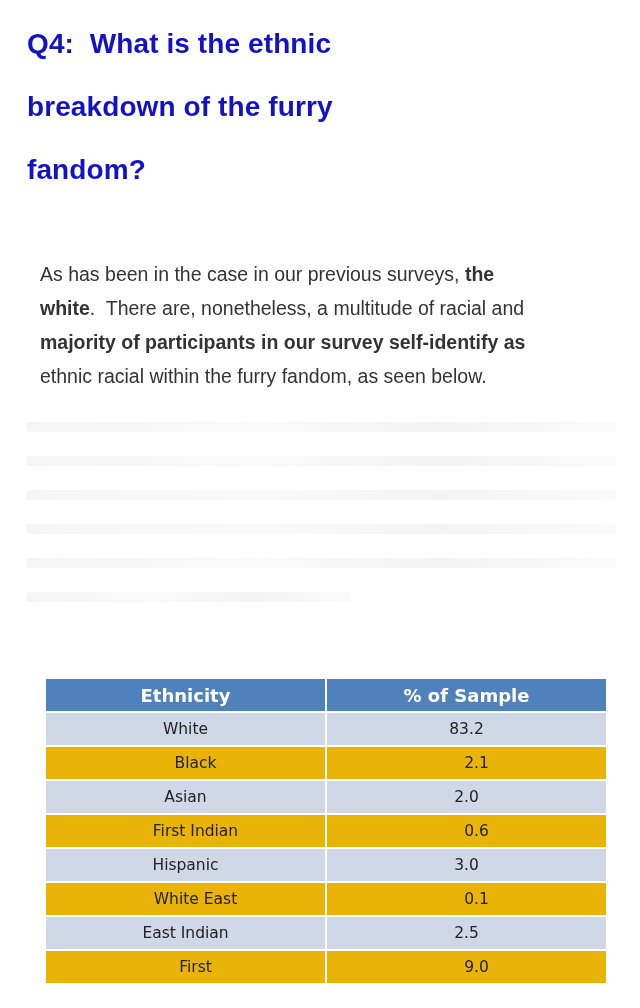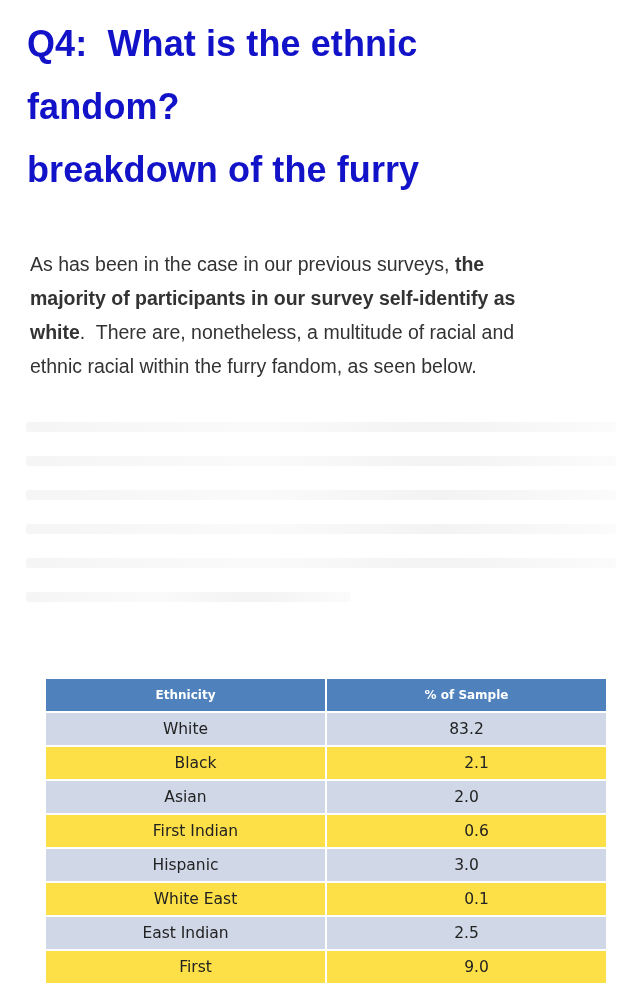--- a/index.html
+++ b/index.html
@@ -16,31 +16,31 @@
     }
     .heading {
       position: absolute;
       left: 27px;
       top: 12px;
       width: 590px;
       margin: 0;
       color: #1212c8;
       font-family: "Liberation Sans", sans-serif;
       font-weight: bold;
-      font-size: 36px;
+      font-size: 28px;
       line-height: 63px;
       letter-spacing: 0.1px;
     }
     .heading .line { display: block; white-space: pre; }
     .paragraph {
       position: absolute;
       left: 26px;
       top: 243px;
       width: 600px;
-      margin: 4px;
+      margin: 14px;
       color: #333333;
       font-family: "Liberation Sans", sans-serif;
       font-size: 19.5px;
       line-height: 34px;
     }
     .paragraph .line { display: block; white-space: pre; }
     .paragraph b { font-weight: bold; }
     .faded {
       position: absolute;
       left: 26px;
@@ -65,50 +65,50 @@
       top: 677px;
       width: 560px;
       border-collapse: separate;
       border-spacing: 0 2px;
       font-family: "DejaVu Sans", sans-serif;
     }
     table.ethnic th {
       background: #4f81bd;
       color: #ffffff;
       font-weight: bold;
-      font-size: 12px;
+      font-size: 18px;
       height: 32px;
       padding: 0;
       text-align: center;
     }
     table.ethnic th.c1 { width: 279px; border-right: 2px solid #ffffff; }
     table.ethnic td {
       font-size: 15.5px;
       color: #222222;
       height: 32px;
       padding: 0;
       text-align: center;
     }
     table.ethnic td.c1 { border-right: 2px solid #ffffff; }
     table.ethnic tr.odd td { background: #d0d8e8; }
-    table.ethnic tr.even td { background: #fde047; padding-left: 20px; }
+    table.ethnic tr.even td { background: #eab308; padding-left: 20px; }
   </style>
 </head>
 <body>
 
 <h1 class="heading">
   <span class="line">Q4:  What is the ethnic</span>
+  <span class="line">breakdown of the furry</span>
   <span class="line">fandom?</span>
-  <span class="line">breakdown of the furry</span>
 </h1>
 
 <p class="paragraph">
   <span class="line"><span>As has been in the case in our previous surveys, </span><b>the</b></span>
+  <span class="line"><b>white</b><span>.  There are, nonetheless, a multitude of racial and</span></span>
   <span class="line"><b>majority of participants in our survey self-identify as</b></span>
-  <span class="line"><b>white</b><span>.  There are, nonetheless, a multitude of racial and</span></span>
   <span class="line"><span>ethnic racial within the furry fandom, as seen below.</span></span>
 </p>
 
 <div class="faded">
   <span class="bar"></span>
   <span class="bar"></span>
   <span class="bar"></span>
   <span class="bar"></span>
   <span class="bar"></span>
   <span class="bar" style="width:55%"></span>

